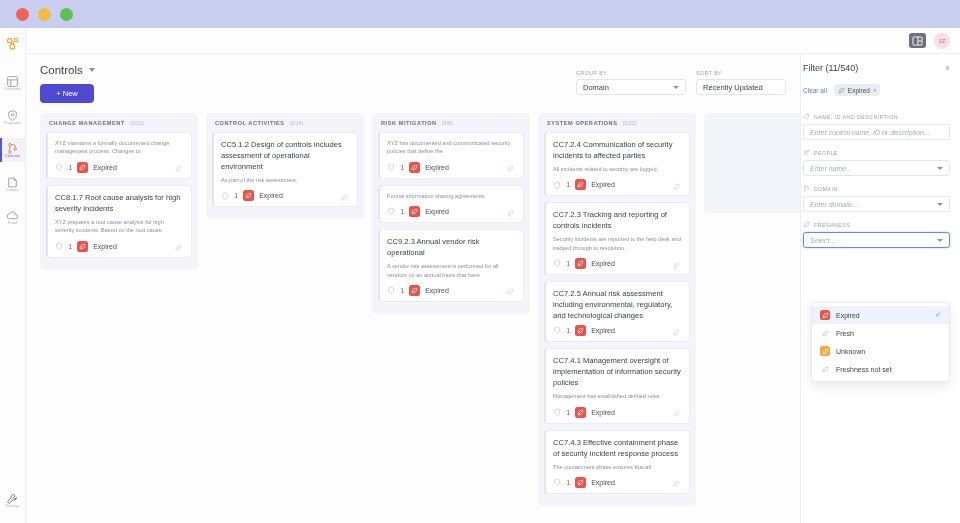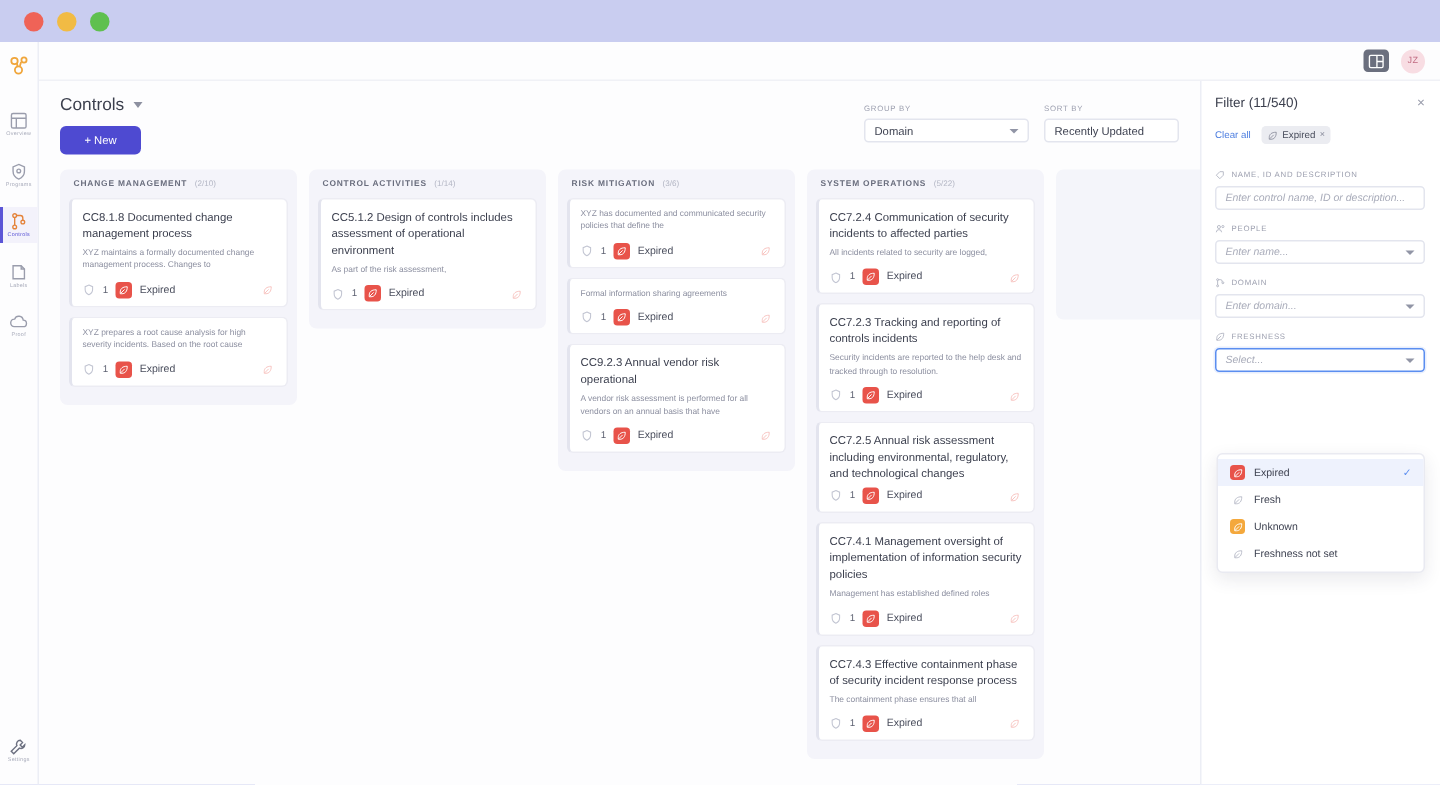--- a/index.html
+++ b/index.html
@@ -72,21 +72,21 @@
           padding: 6px 7px 5px 7px; margin-bottom: 6px; cursor: pointer; }
   .card-title { font-size: 7.6px; color: #3a3e4d; line-height: 1.45; margin-bottom: 4px; }
   .card-desc { font-size: 5.6px; color: #8c8fa0; line-height: 1.5; margin-bottom: 6px; }
   .card-foot { display: flex; align-items: center; gap: 5px; position: relative; }
   .foot-count { font-size: 6.5px; color: #5c6070; }
   .badge-leaf { width: 11px; height: 11px; border-radius: 2.5px; background: #e8534a; display: flex; align-items: center; justify-content: center; }
   .foot-status { font-size: 7px; color: #4a4e5d; }
   .foot-ghost { position: absolute; right: 2px; top: 50%; transform: translateY(-50%); opacity: .35; }
 
   
-  .filter-panel { width: 160px; flex: 0 0 160px; background: #fff; border-left: 1px solid #eceef5; padding: 9px 10px 0 9px; position: relative; }
+  .filter-panel { width: 160px; flex: 0 0 160px; background: #fff; border-left: 1px solid #eceef5; padding: 9px 10px 0 2px; position: relative; }
   .filter-head { display: flex; align-items: center; justify-content: space-between; margin-bottom: 11px; }
   .filter-title { font-size: 9px; color: #3b3f4d; }
   .close-x { font-size: 9px; color: #9a9dac; cursor: pointer; line-height: 1; }
   .chip-row { display: flex; align-items: center; gap: 7px; margin-bottom: 17px; }
   .clear-all { font-size: 6.5px; color: #4e7fe0; cursor: pointer; }
   .chip { display: inline-flex; align-items: center; gap: 3px; background: #ebecf1; border-radius: 3px; padding: 2.5px 4px; font-size: 6.5px; color: #4a4e5d; cursor: pointer; }
   .chip .x { color: #8b8e9d; font-size: 6px; }
 
   .f-group { margin-bottom: 9px; }
   .f-label { display: flex; align-items: center; gap: 4px; font-size: 5.2px; color: #9b9eae; letter-spacing: .5px; margin-bottom: 4px; }
@@ -228,41 +228,41 @@
             </div>
           </div>
 
           <div class="board" id="board">
               <div class="column">
                 <div class="col-head">
                   <span class="col-title">CHANGE MANAGEMENT</span>
                   <span class="col-count">(2/10)</span>
                 </div>
                 <div class="card">
-                  <div class="card-title">CC8.1.8 Documented change management process</div>
                   <div class="card-desc">XYZ maintains a formally documented change management process. Changes to</div>
                   <div class="card-foot">
                     <svg width="8.5" height="8.5" viewBox="0 0 24 24" fill="none" stroke="#c2c5d2" stroke-width="2">
                       <path d="M12 3l7 3v5.5c0 4.5-3 8-7 9.5-4-1.5-7-5-7-9.5V6z"></path>
                     </svg>
                     <span class="foot-count">1</span>
                     <span class="badge-leaf">
                       <svg width="7" height="7" viewBox="0 0 24 24" fill="none" stroke="#ffffff" stroke-width="2.2">
                         <path d="M20 4C9 4 4 9 4 16v4h4c7 0 12-5 12-16z"></path>
                         <path d="M5 19L14 10"></path>
                       </svg>
                     </span>
                     <span class="foot-status">Expired</span>
                     <span class="foot-ghost"><svg width="7" height="7" viewBox="0 0 24 24" fill="none" stroke="#e8534a" stroke-width="2.2">
                         <path d="M20 4C9 4 4 9 4 16v4h4c7 0 12-5 12-16z"></path>
                         <path d="M5 19L14 10"></path>
                       </svg></span>
                   </div>
                 </div>
                 <div class="card">
+                  <div class="card-title">CC8.1.7 Root cause analysis for high severity incidents</div>
                   <div class="card-desc">XYZ prepares a root cause analysis for high severity incidents. Based on the root cause</div>
                   <div class="card-foot">
                     <svg width="8.5" height="8.5" viewBox="0 0 24 24" fill="none" stroke="#c2c5d2" stroke-width="2">
                       <path d="M12 3l7 3v5.5c0 4.5-3 8-7 9.5-4-1.5-7-5-7-9.5V6z"></path>
                     </svg>
                     <span class="foot-count">1</span>
                     <span class="badge-leaf">
                       <svg width="7" height="7" viewBox="0 0 24 24" fill="none" stroke="#ffffff" stroke-width="2.2">
                         <path d="M20 4C9 4 4 9 4 16v4h4c7 0 12-5 12-16z"></path>
                         <path d="M5 19L14 10"></path>

